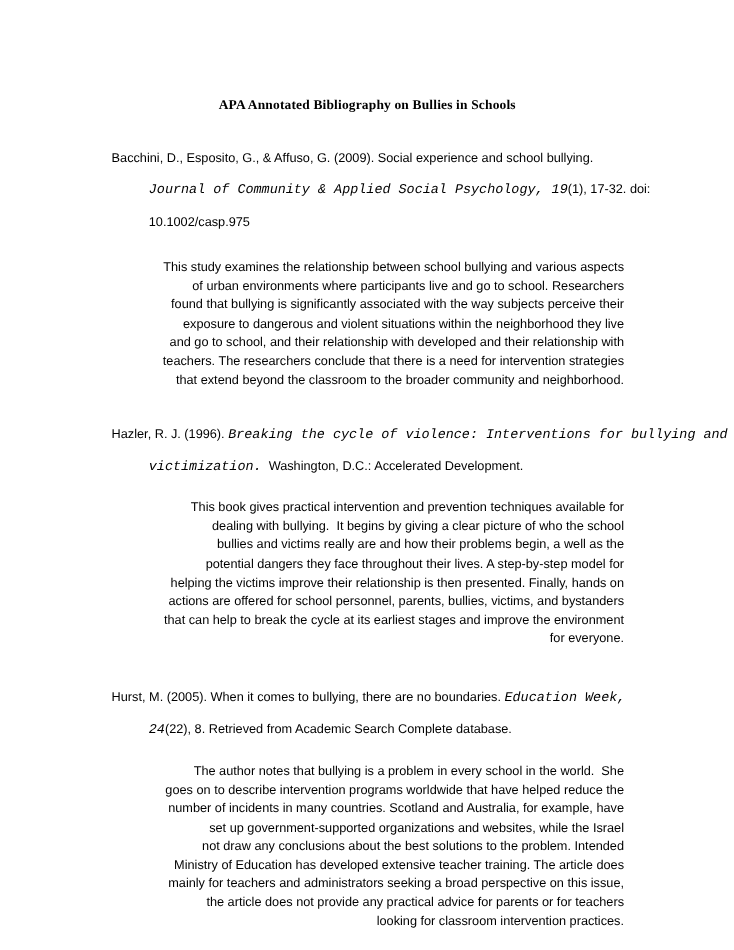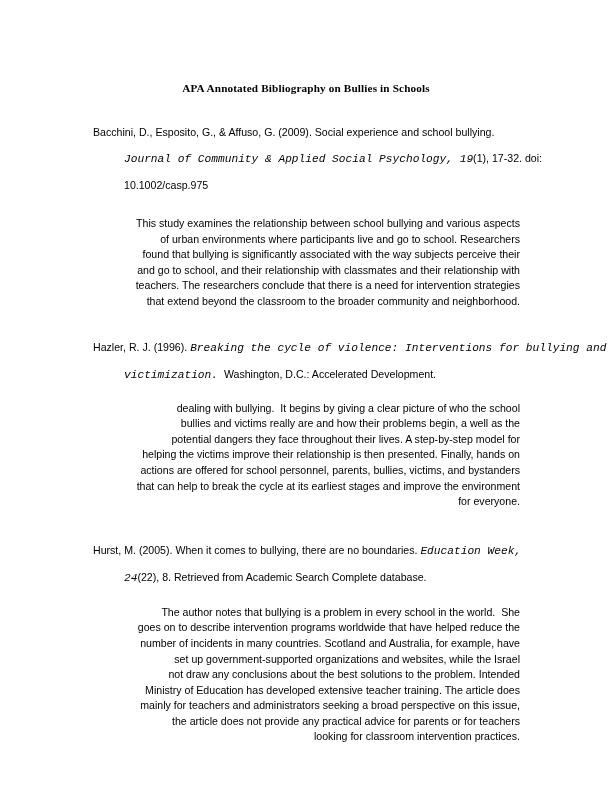--- a/index.html
+++ b/index.html
@@ -94,32 +94,34 @@
     <div class="entry entry-bacchini">
       <div class="citation">
         <span class="cit-line"><span class="cit-seg">Bacchini, D., Esposito, G., &amp; Affuso, G. (2009). Social experience and school bullying.</span></span>
         <span class="cit-line indent"><span class="ital">Journal of Community &amp; Applied Social Psychology, 19</span><span class="cit-seg">(1), 17-32. doi:</span></span>
         <span class="cit-line indent"><span class="cit-seg">10.1002/casp.975</span></span>
       </div>
       <div class="annotation ann-bacchini">
         <span class="ann-line">This study examines the relationship between school bullying and various aspects</span>
         <span class="ann-line">of urban environments where participants live and go to school. Researchers</span>
         <span class="ann-line">found that bullying is significantly associated with the way subjects perceive their</span>
-        <span class="ann-line">and go to school, and their relationship with classmates and their relationship with</span>
+        <span class="ann-line">exposure to dangerous and violent situations within the neighborhood they live</span>
+        <span class="ann-line">and go to school, and their relationship with developed and their relationship with</span>
         <span class="ann-line">teachers. The researchers conclude that there is a need for intervention strategies</span>
         <span class="ann-line">that extend beyond the classroom to the broader community and neighborhood.</span>
       </div>
     </div>
 
     <div class="entry entry-hazler">
       <div class="citation">
         <span class="cit-line"><span class="cit-seg">Hazler, R. J. (1996). </span><span class="ital">Breaking the cycle of violence: Interventions for bullying and</span></span>
         <span class="cit-line indent"><span class="ital">victimization.</span><span class="cit-seg">  Washington, D.C.: Accelerated Development.</span></span>
       </div>
       <div class="annotation ann-hazler">
+        <span class="ann-line">This book gives practical intervention and prevention techniques available for</span>
         <span class="ann-line">dealing with bullying.  It begins by giving a clear picture of who the school</span>
         <span class="ann-line">bullies and victims really are and how their problems begin, a well as the</span>
         <span class="ann-line">potential dangers they face throughout their lives. A step-by-step model for</span>
         <span class="ann-line">helping the victims improve their relationship is then presented. Finally, hands on</span>
         <span class="ann-line">actions are offered for school personnel, parents, bullies, victims, and bystanders</span>
         <span class="ann-line">that can help to break the cycle at its earliest stages and improve the environment</span>
         <span class="ann-line">for everyone.</span>
       </div>
     </div>
 

